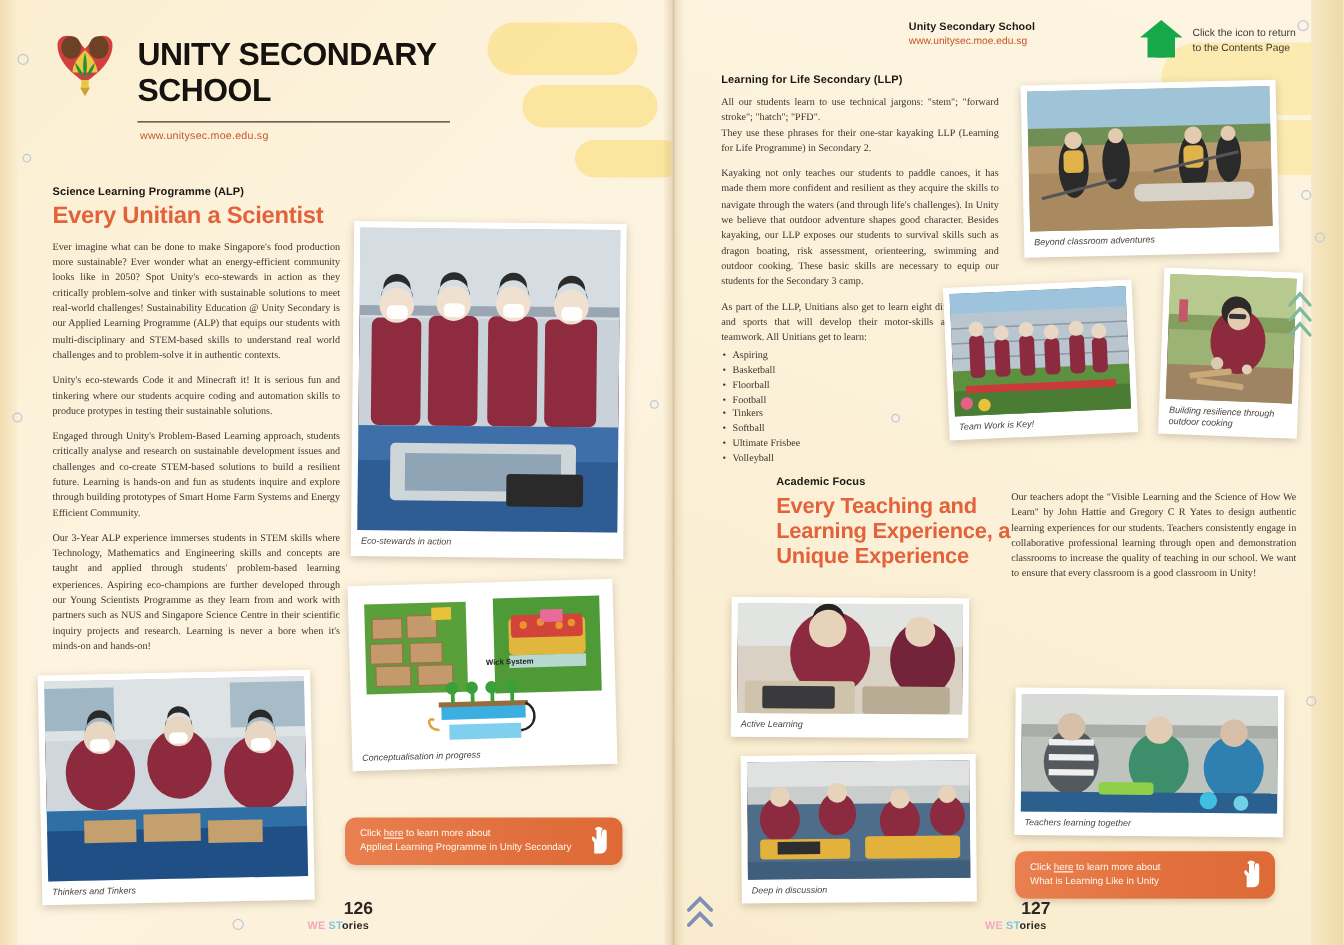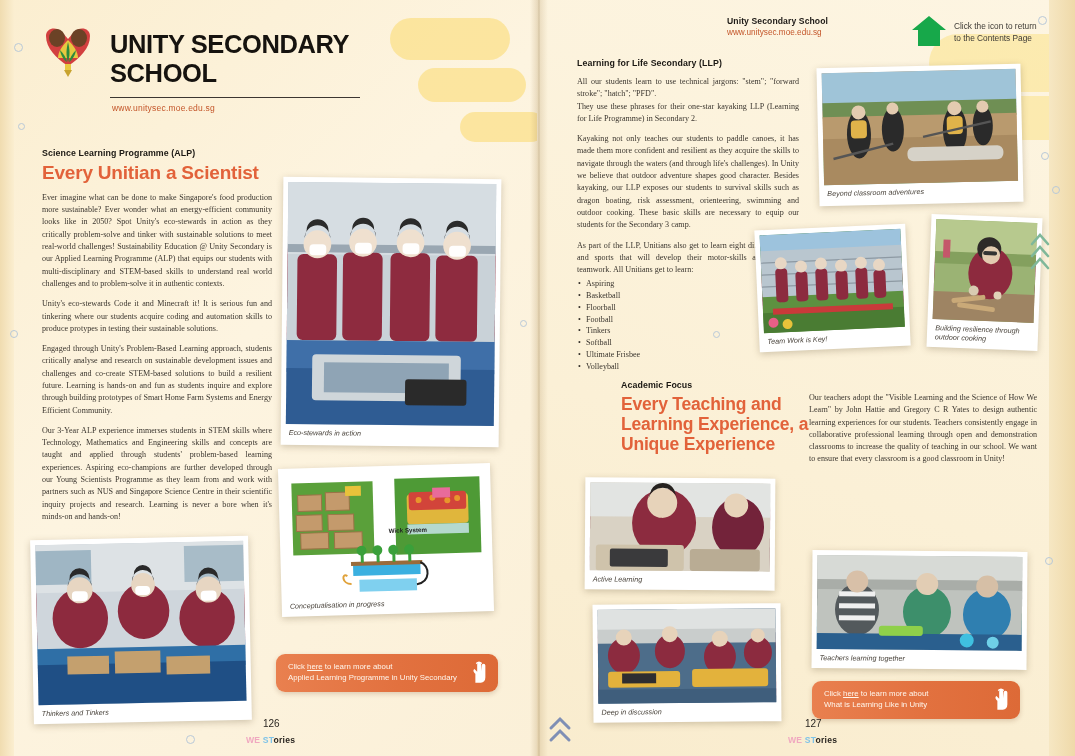--- a/index.html
+++ b/index.html
@@ -103,21 +103,21 @@
     border-radius: 9px; color: #fff6ec; padding: 7px 34px 8px 12px;
     font-size: 7.8px; line-height: 1.45; z-index: 12; box-shadow: 0 2px 5px rgba(120,70,30,.22);
   }
   .cta u { text-decoration: underline; }
   .cta .hand { position: absolute; right: 9px; top: 50%; transform: translateY(-45%); }
 
   
   .chev { position: absolute; z-index: 10; }
 
   
-  .folio { position: absolute; font-size: 10px; font-weight: 400; color: #2a2621; z-index: 14; }
+  .folio { position: absolute; font-size: 14px; font-weight: 700; color: #2a2621; z-index: 14; margin-left: 12px; }
   .westories { position:absolute; font-size:8.6px; font-weight:700; z-index:14; letter-spacing:.2px;}
   .westories .we { color:#f0a8c0; } .westories .st { color:#7fc3e8; } .westories .ories { color:#2a2621; }
 </style>
 </head>
 <body>
 
 <div class="spread">
 
   <div class="page-left">
     <div class="edge-band-left"></div>

